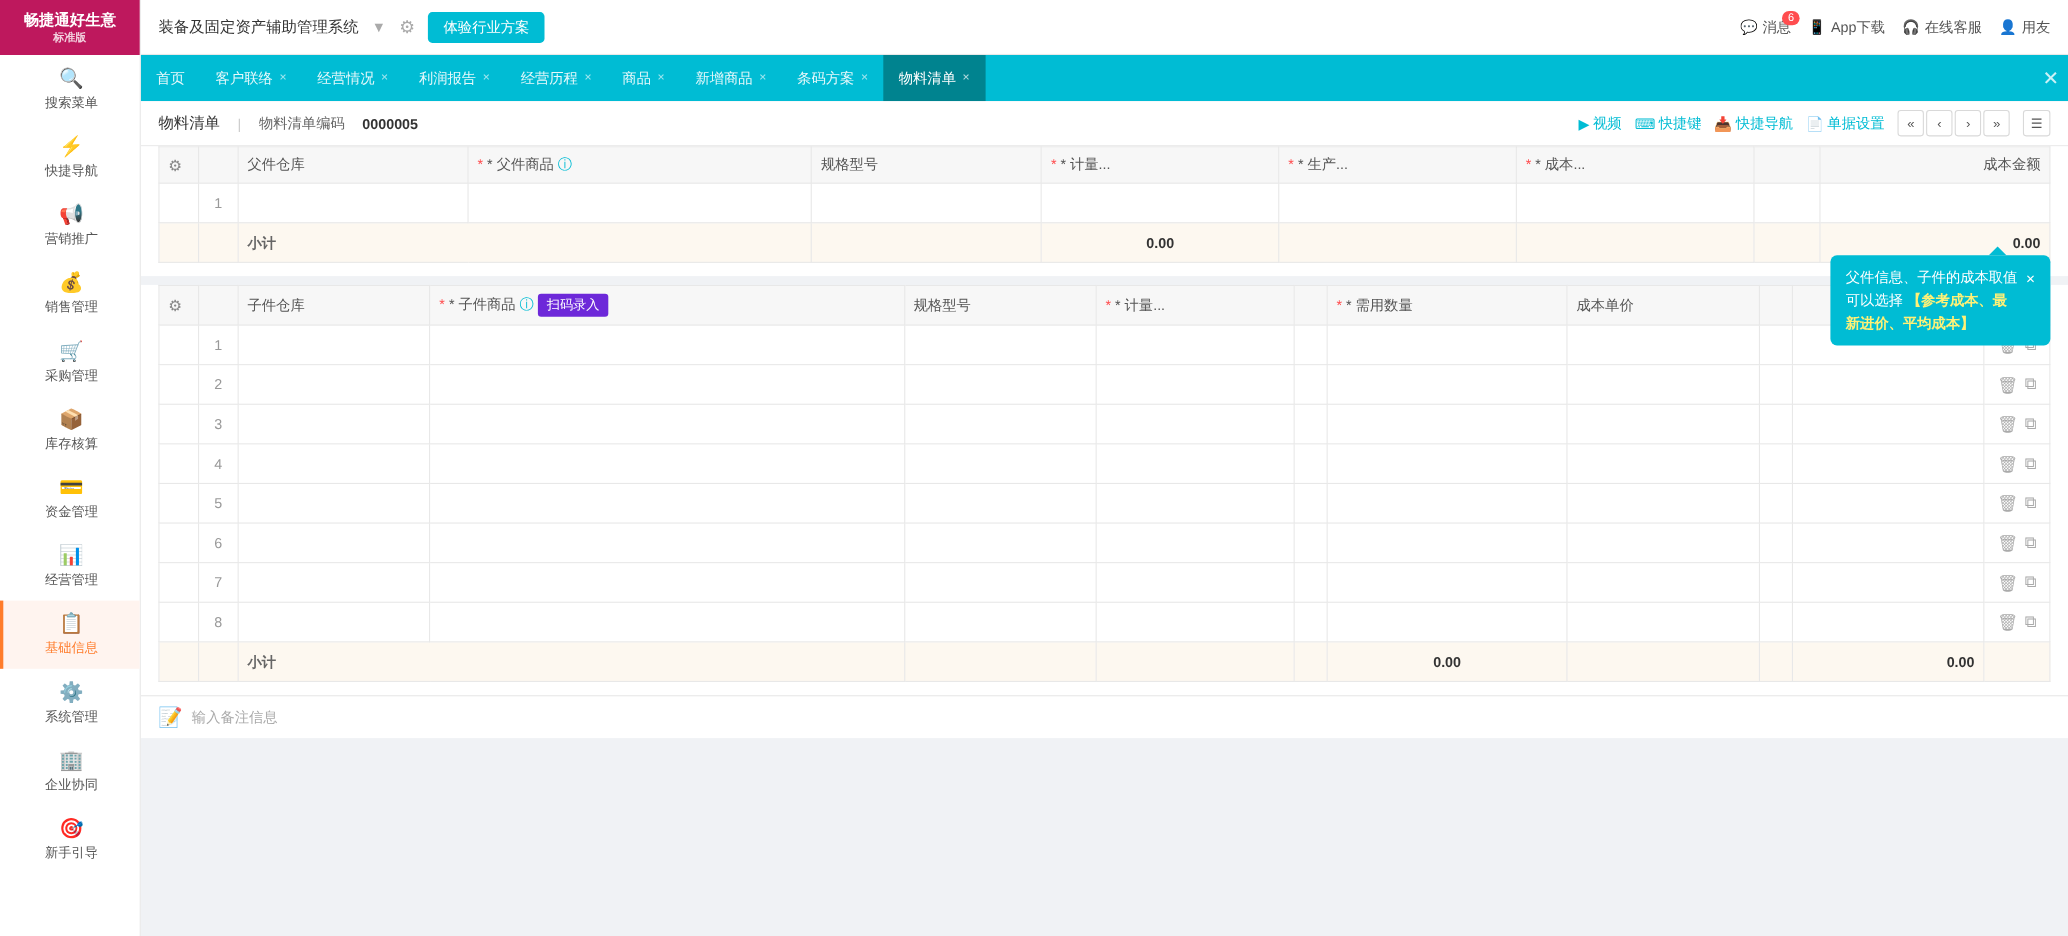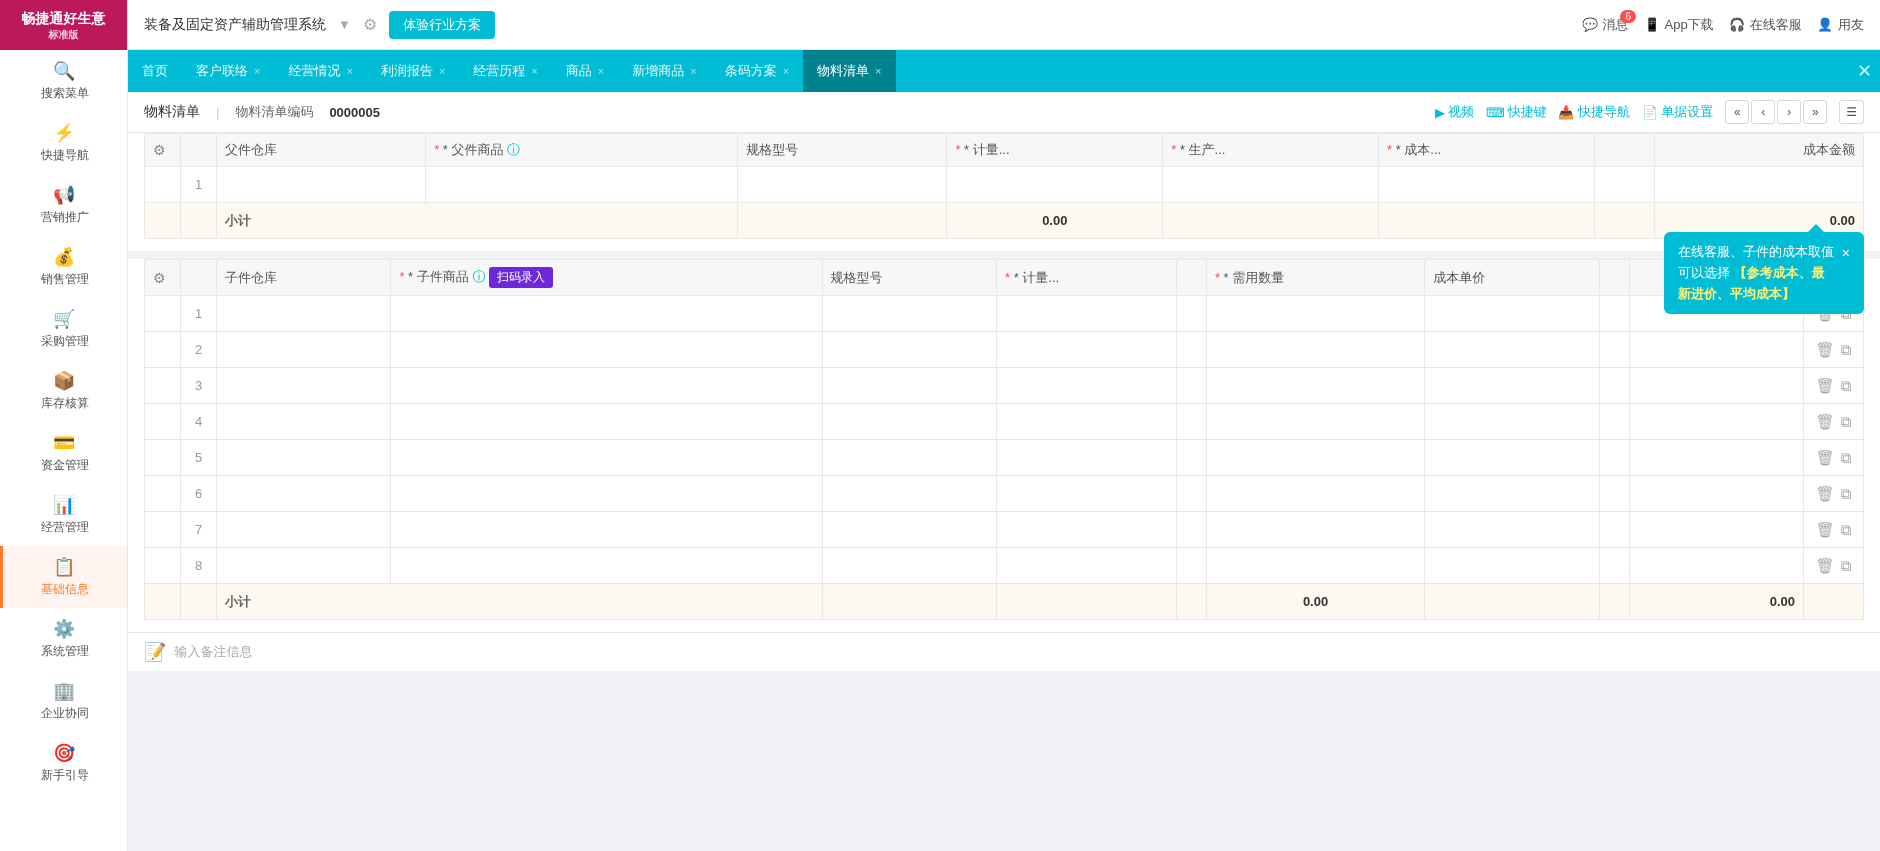--- a/index.html
+++ b/index.html
@@ -658,18 +658,18 @@
       </table>
     </div>
 
     <div class="bottom-bar">
       <span class="bottom-icon">📝</span>
       <span style="color:#aaa;cursor:text;">输入备注信息</span>
     </div>
 
     <div class="tooltip-box">
       <span class="tooltip-close">×</span>
-      <span>在线客服、子件的成本取值可以选择</span>
+      <span>父件信息、子件的成本取值可以选择</span>
       <span class="tooltip-highlight">【参考成本、最新进价、平均成本】</span>
     </div>
 
   </div>
 </div>
 
 </body></html>

